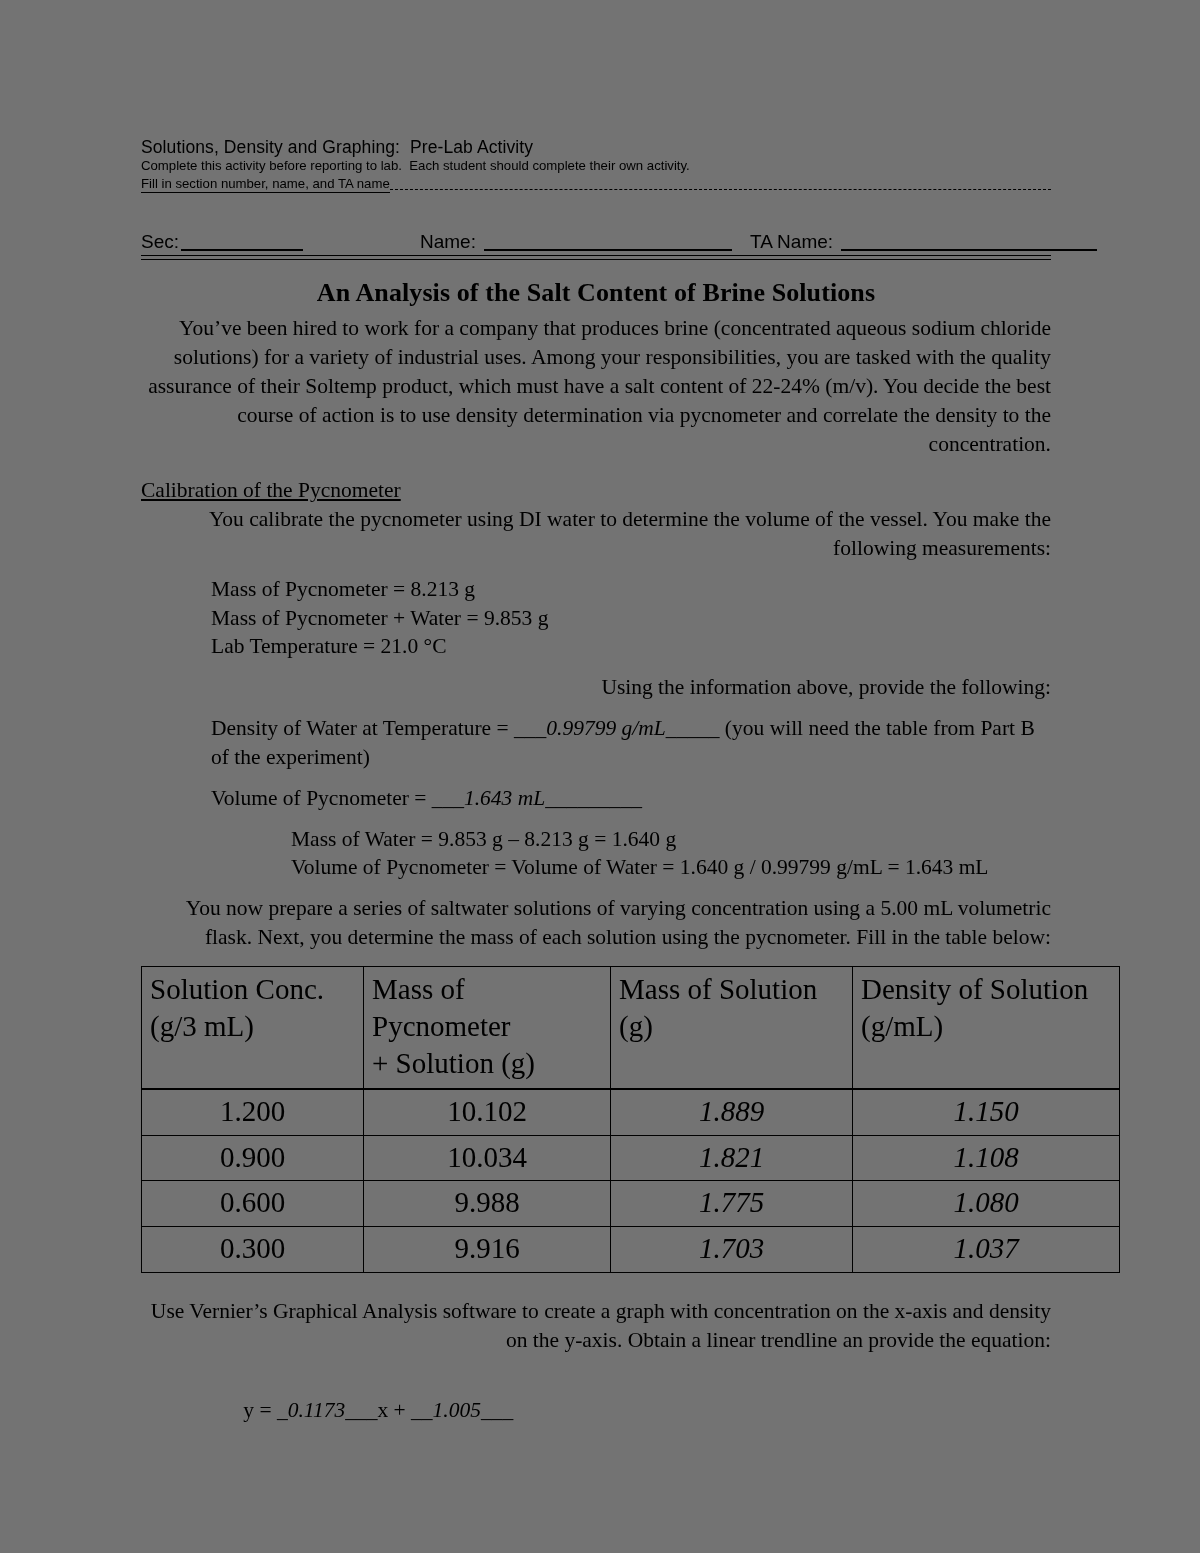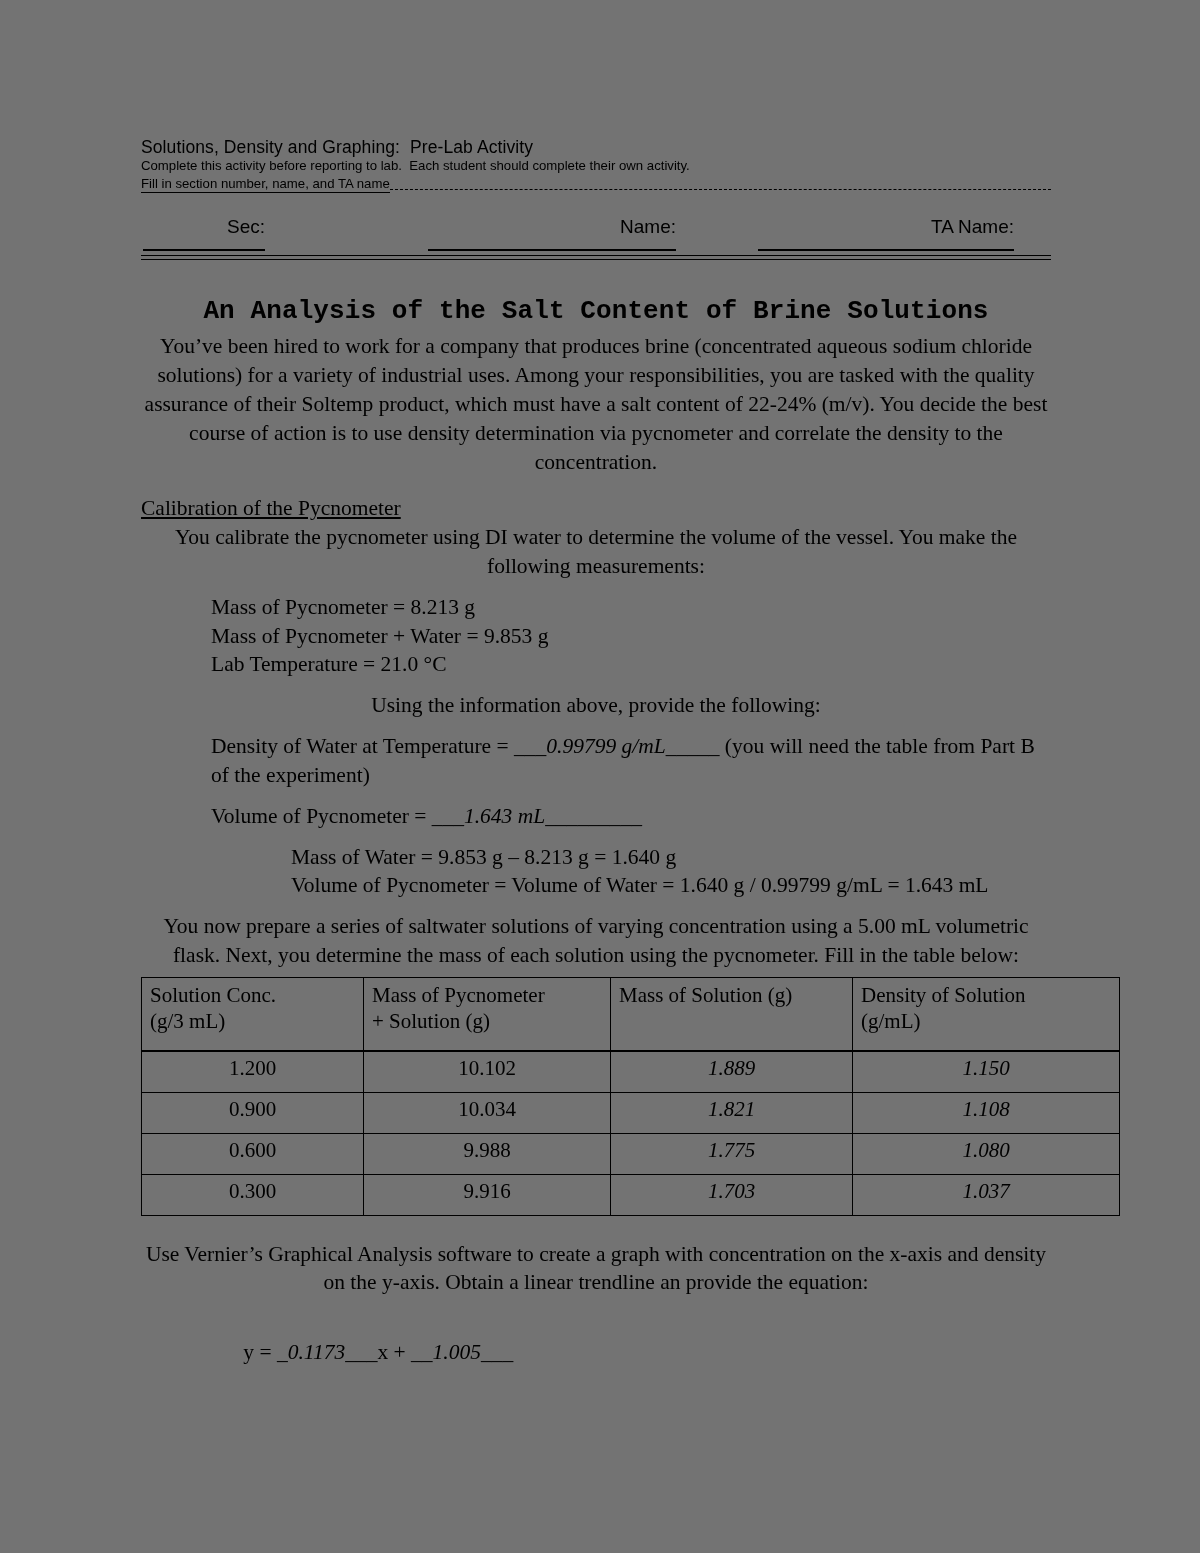--- a/index.html
+++ b/index.html
@@ -64,21 +64,20 @@
     margin-top: 16px;
     font-family: "Liberation Sans", sans-serif;
     font-size: 19px;
   }
   .idcell {
     position: absolute;
     bottom: 0;
     white-space: nowrap;
     display: flex;
     align-items: flex-end;
-    flex-direction: column;
   }
   .idcell .lbl { line-height: 1; }
   .idcell .ln {
     display: inline-block;
     border-bottom: 2px solid #000;
     height: 13px;
     margin-left: 2px;
   }
   .id-sec  { left: 0px; }
   .id-name { left: 279px; }
@@ -91,33 +90,33 @@
     margin-top: 4px;
     border-top: 1.5px solid #000;
     border-bottom: 1.5px solid #000;
     height: 2.5px;
     width: 910px;
   }
 
   
   .doc-title {
     text-align: center;
-    font-family: Liberation Mono, monospace;
+    font-family: Liberation Serif, serif;
     font-weight: bold;
     font-size: 26px;
-    margin-top: 36px;
+    margin-top: 18px;
     margin-bottom: 6px;
     letter-spacing: 0.1px;
   }
   p.body, div.body {
     font-family: "Liberation Serif", serif;
     font-size: 21.5px;
     line-height: 1.345;
     margin: 0;
-    text-align: center;
+    text-align: right;
   }
   .section-head {
     font-family: "Liberation Serif", serif;
     font-size: 21.5px;
     line-height: 1.345;
     text-decoration: underline;
     display: inline-block;
   }
   .gap-sm { height: 12px; }
   .gap-md { height: 18px; }
@@ -143,23 +142,23 @@
     font-size: 21.5px;
     line-height: 1.33;
     white-space: pre;
   }
 
   
   table.datatable {
     border-collapse: collapse;
     width: 910px;
     table-layout: fixed;
-    margin-top: 7px;
-    font-family: "Liberation Serif", serif;
-    font-size: 21px;
+    margin-top: 14px;
+    font-family: "Liberation Serif", serif;
+    font-size: 29px;
   }
   table.datatable th,
   table.datatable td {
     border: 1.6px solid #000;
     padding: 4px 8px 6px 8px;
     vertical-align: top;
     font-weight: normal;
   }
   table.datatable th {
     text-align: left;

